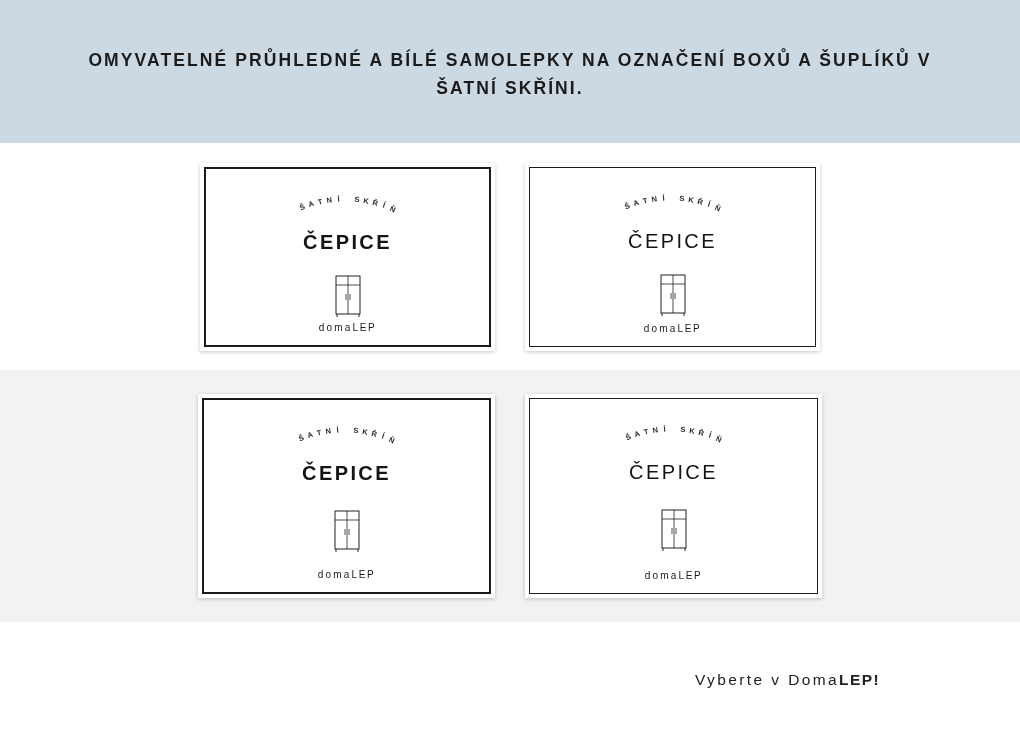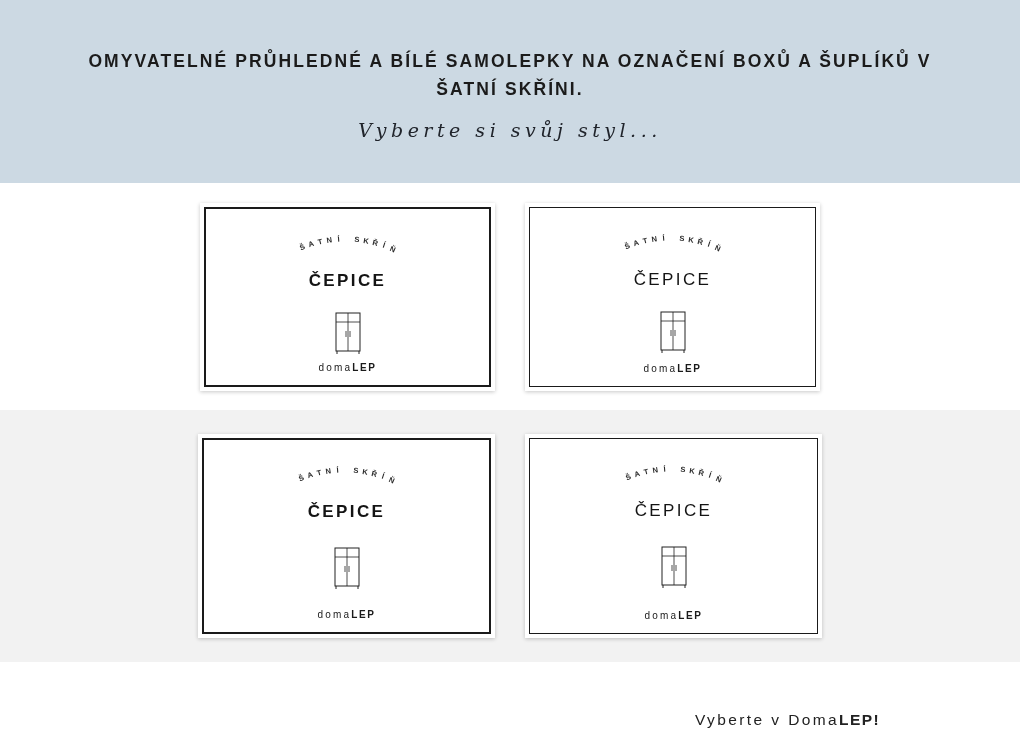--- a/index.html
+++ b/index.html
@@ -8,21 +8,21 @@
     width: 1020px;
     height: 738px;
     font-family: "Liberation Sans", sans-serif;
     background: #ffffff;
     overflow: hidden;
   }
 
   
   .banner {
     width: 1020px;
-    height: 183px;
+    height: 143px;
     background: #ccd9e3;
     display: flex;
     flex-direction: column;
     align-items: center;
     justify-content: center;
     padding-top: 4px;
   }
   .banner-title {
     font-size: 17.5px;
     font-weight: bold;
@@ -83,21 +83,21 @@
     left: 50%;
     top: 50%;
     font-size: 7.5px;
     font-weight: bold;
     letter-spacing: 0.5px;
     color: #2a2a2a;
     transform-origin: 0 0;
   }
 
   .card-title {
-    font-size: 17px;
+    font-size: 20px;
     letter-spacing: 2.4px;
     color: #141414;
     margin-top: 4px;
   }
   .card-title.bold { font-weight: bold; }
 
   .icon-wrap {
     margin-top: 18px;
     height: 48px;
     display: flex;
@@ -109,21 +109,21 @@
   .brand {
     position: absolute;
     bottom: 12px;
     left: 0;
     right: 0;
     text-align: center;
     font-size: 10px;
     letter-spacing: 2.2px;
     color: #1a1a1a;
   }
-  .brand b { font-weight: bold; letter-spacing: 1.6px; }
+  .brand b { font-weight: normal; letter-spacing: 1.6px; }
 
   
   .footer {
     width: 1020px;
     height: 116px;
     background: #ffffff;
     display: flex;
     align-items: center;
     justify-content: flex-end;
     padding-right: 140px;
@@ -133,21 +133,20 @@
     letter-spacing: 2.4px;
     color: #222;
   }
   .footer-text b { font-weight: bold; letter-spacing: 1.4px; }
 </style>
 </head>
 <body>
 
 <div class="banner">
   <div class="banner-title">OMYVATELNÉ PRŮHLEDNÉ A BÍLÉ SAMOLEPKY NA OZNAČENÍ BOXŮ A ŠUPLÍKŮ V ŠATNÍ SKŘÍNI.</div>
-  <div class="banner-sub">Vyberte si svůj styl...</div>
 </div>
 
 <div class="row row-light">
 
   <div class="card-shadow">
     <div class="card thick">
       <div class="arc">
           <span style="transform: translate(-50%, -50%) rotate(-23deg) translateY(-120px) rotate(0deg); left: 95px; top: 134px;">Š</span>
           <span style="transform: translate(-50%, -50%) rotate(-18.4deg) translateY(-120px) rotate(0deg); left: 95px; top: 134px;">A</span>
           <span style="transform: translate(-50%, -50%) rotate(-13.8deg) translateY(-120px) rotate(0deg); left: 95px; top: 134px;">T</span>

